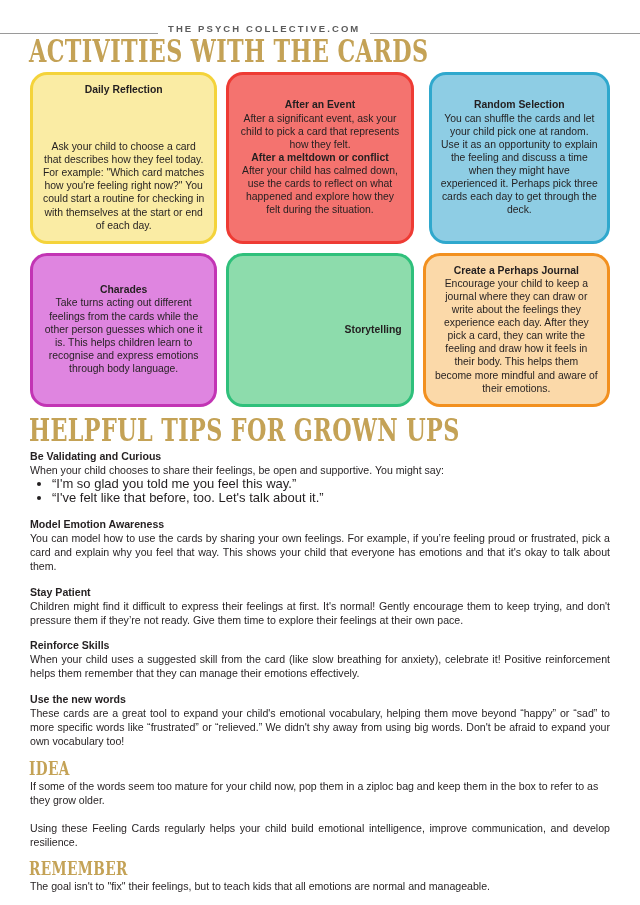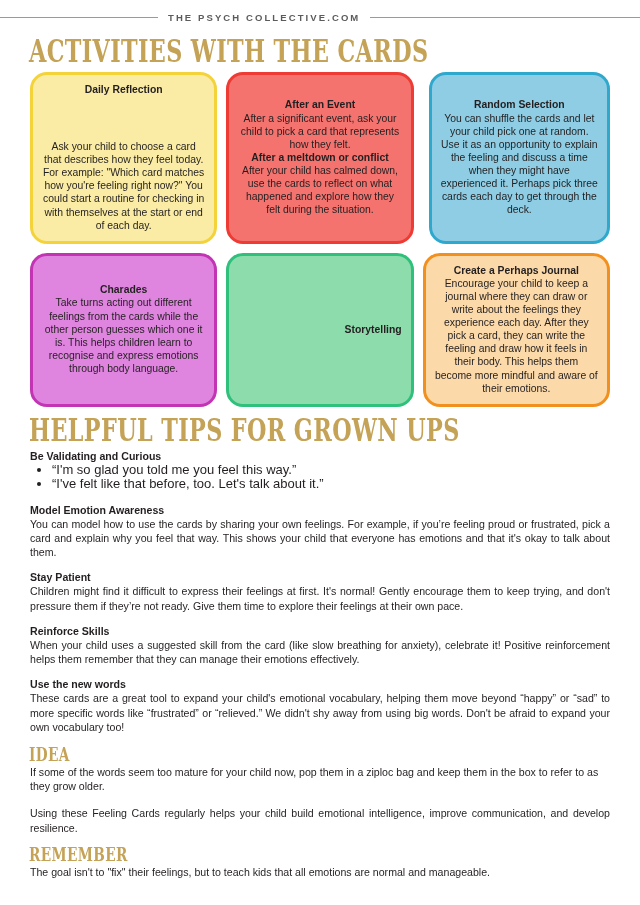--- a/index.html
+++ b/index.html
@@ -19,21 +19,21 @@
     position: relative;
     width: 640px;
     height: 905px;
     box-sizing: border-box;
     padding: 0 30px;
   }
 
   
   .site-header {
     display: flex;
-    align-items: center;
+    align-items: flex-end;
     gap: 10px;
     height: 34px;
     margin: 0 -30px;
     padding: 0;
   }
   .rule {
     height: 1px;
     background: #9a9a9a;
     flex: 0 0 auto;
   }
@@ -184,20 +184,21 @@
       <p>Encourage your child to keep a journal where they can draw or write about the feelings they experience each day. After they pick a card, they can write the feeling and draw how it feels in their body. This helps them become more mindful and aware of their emotions.</p>
     </div>
   </div>
 
   <div class="section-title mid">HELPFUL TIPS FOR GROWN UPS</div>
 
   <div class="tips">
 
     <div class="tip">
       <h3>Be Validating and Curious</h3>
+      <p class="noj">When your child chooses to share their feelings, be open and supportive. You might say:</p>
       <ul>
         <li>“I'm so glad you told me you feel this way.”</li>
         <li>“I've felt like that before, too. Let's talk about it.”</li>
       </ul>
     </div>
 
     <div class="tip">
       <h3>Model Emotion Awareness</h3>
       <p>You can model how to use the cards by sharing your own feelings. For example, if you’re feeling proud or frustrated, pick a card and explain why you feel that way. This shows your child that everyone has emotions and that it's okay to talk about them.</p>
     </div>

